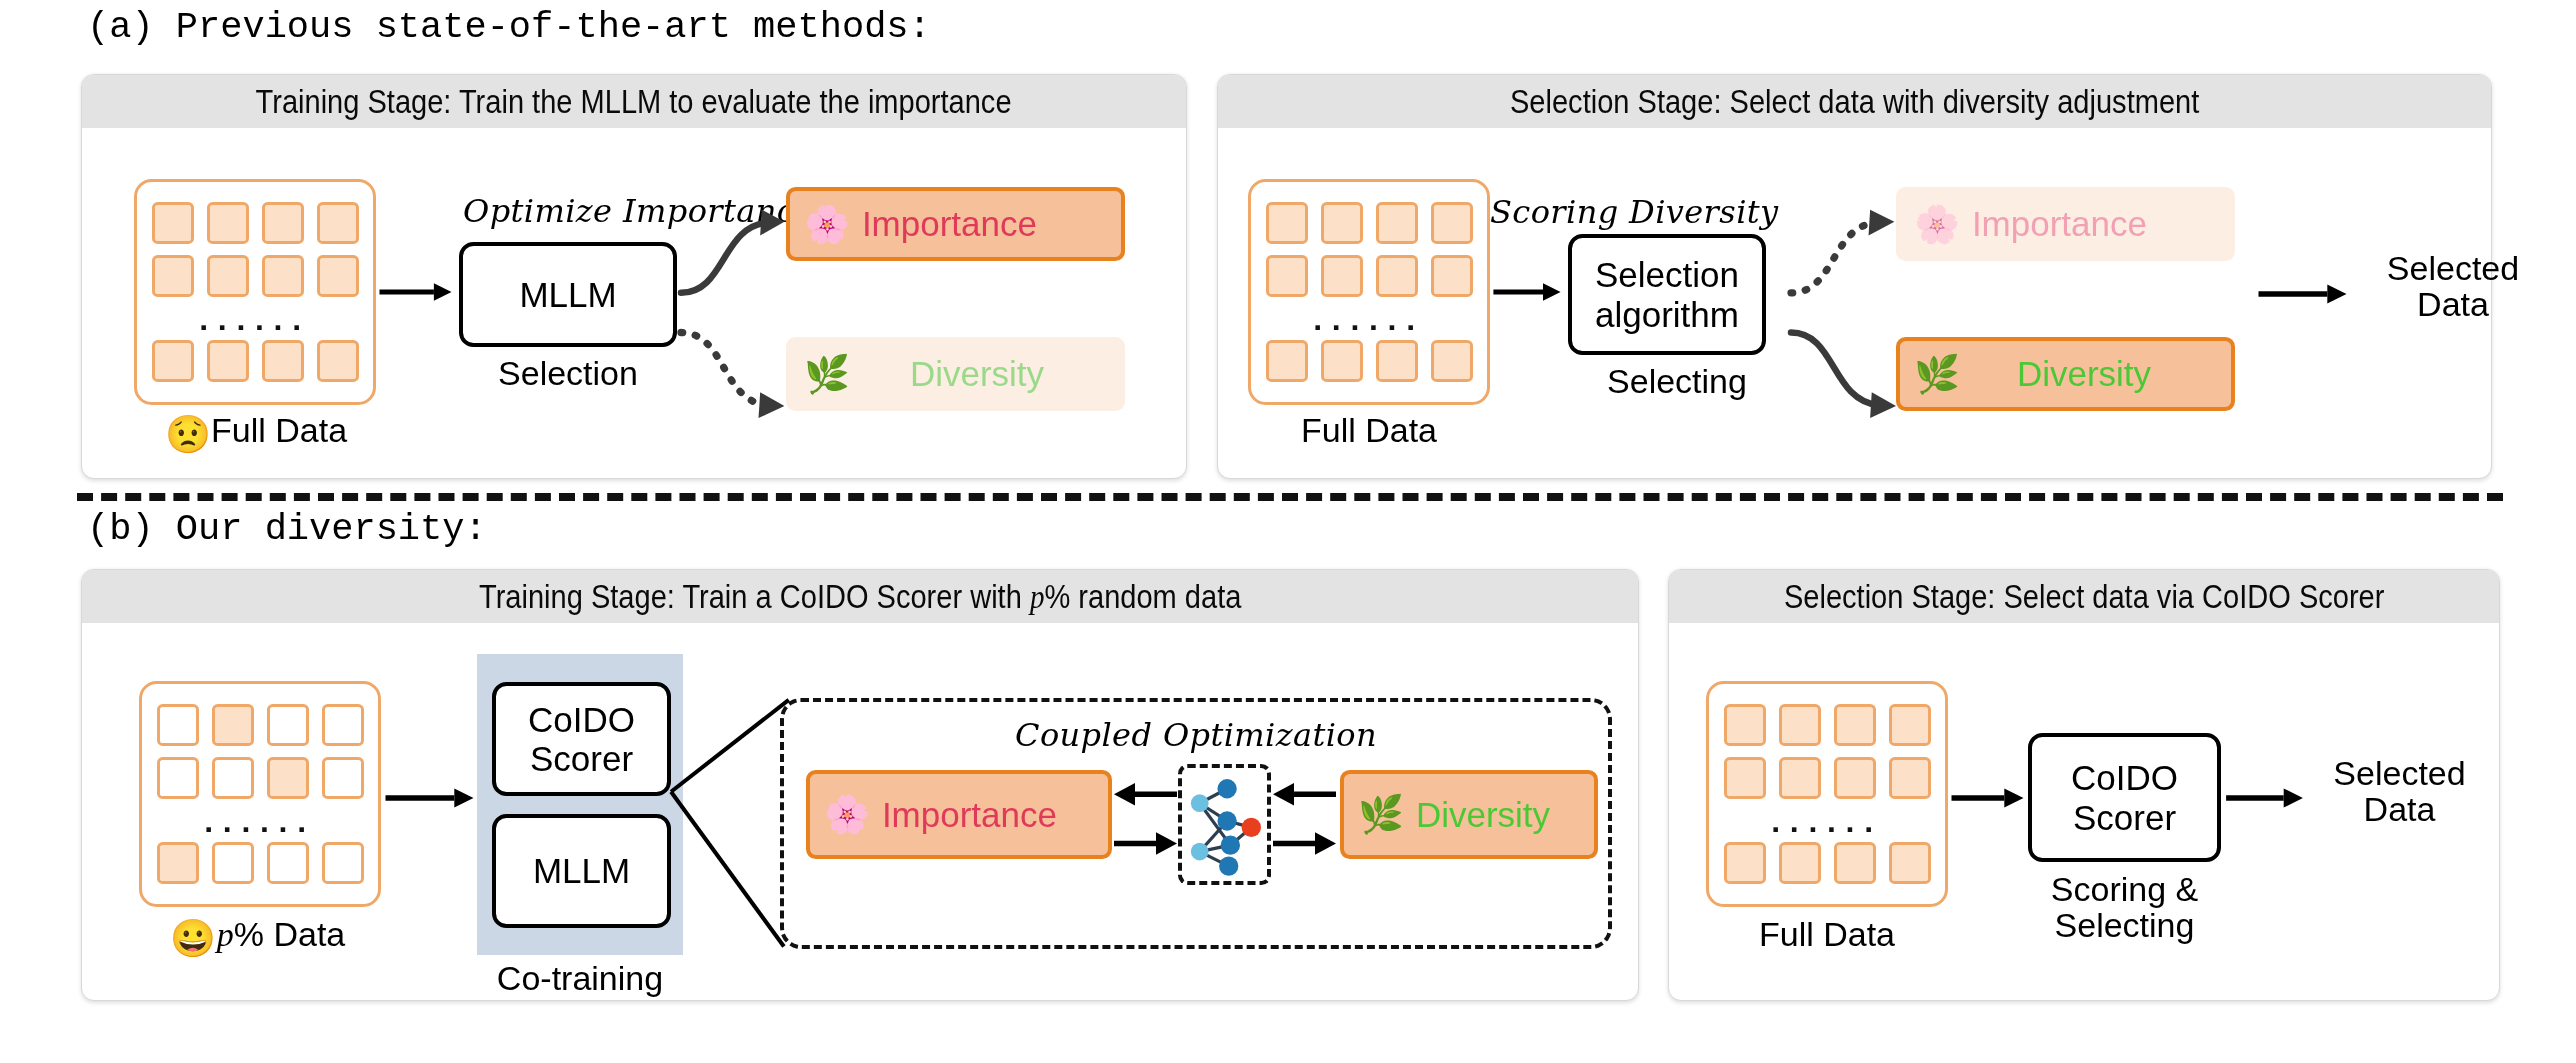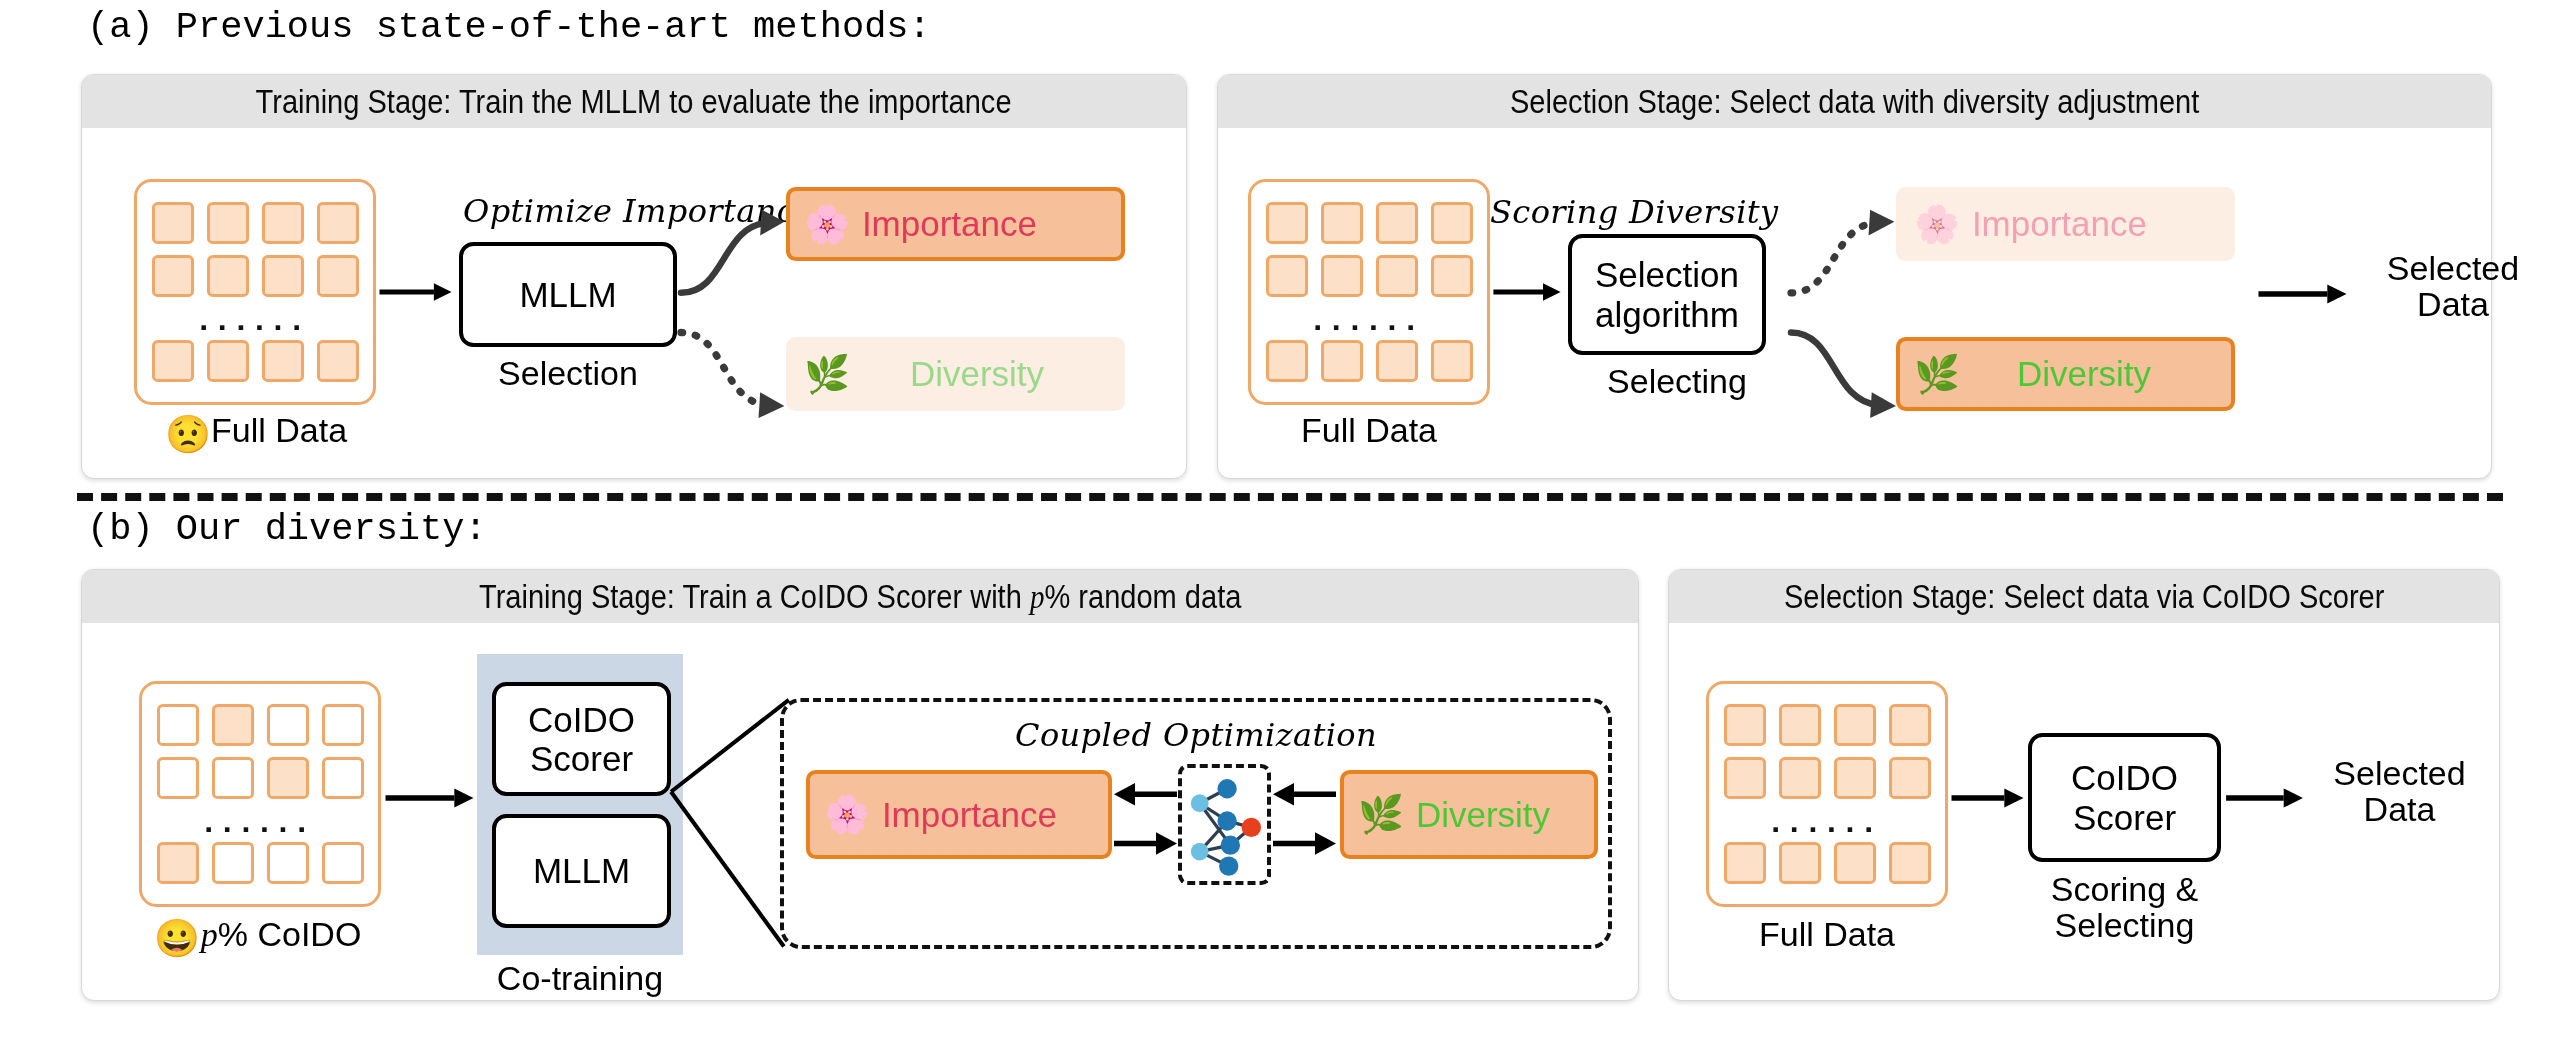--- a/index.html
+++ b/index.html
@@ -238,21 +238,21 @@
   </div>
   <div class="dots" style="margin:6.4px 0 4.8px 0;">......</div>
   <div class="drow" style="gap:13px;">
     <div class="cell filled" style="width:42px;height:42px;"></div>
     <div class="cell empty" style="width:42px;height:42px;"></div>
     <div class="cell empty" style="width:42px;height:42px;"></div>
     <div class="cell empty" style="width:42px;height:42px;"></div>
   </div>
 </div>
 <div class="abs shape-label" style="left:121px;top:917px;width:274px;">
-  <span class="emoji">😀</span><span class="ital-p">p</span><span>% CoIDO</span>
+  <span class="emoji">😀</span><span class="ital-p">p</span><span>% Data</span>
 </div>
 
 <svg class="abs" style="left:385px;top:786px;width:89px;height:24px;" viewBox="0 0 110 30" width="89" height="24">
   <line x1="0" y1="15" x2="86" y2="15" stroke="#000" stroke-width="7"></line>
   <polygon points="86,3 110,15 86,27" fill="#000"></polygon>
 </svg>
 
 <div class="abs blueblock" style="left:477px;top:654px;width:206px;height:301px;"></div>
 <div class="abs procbox" style="left:492px;top:682px;width:179px;height:114px;flex-direction:column;">
   <span>CoIDO</span>

